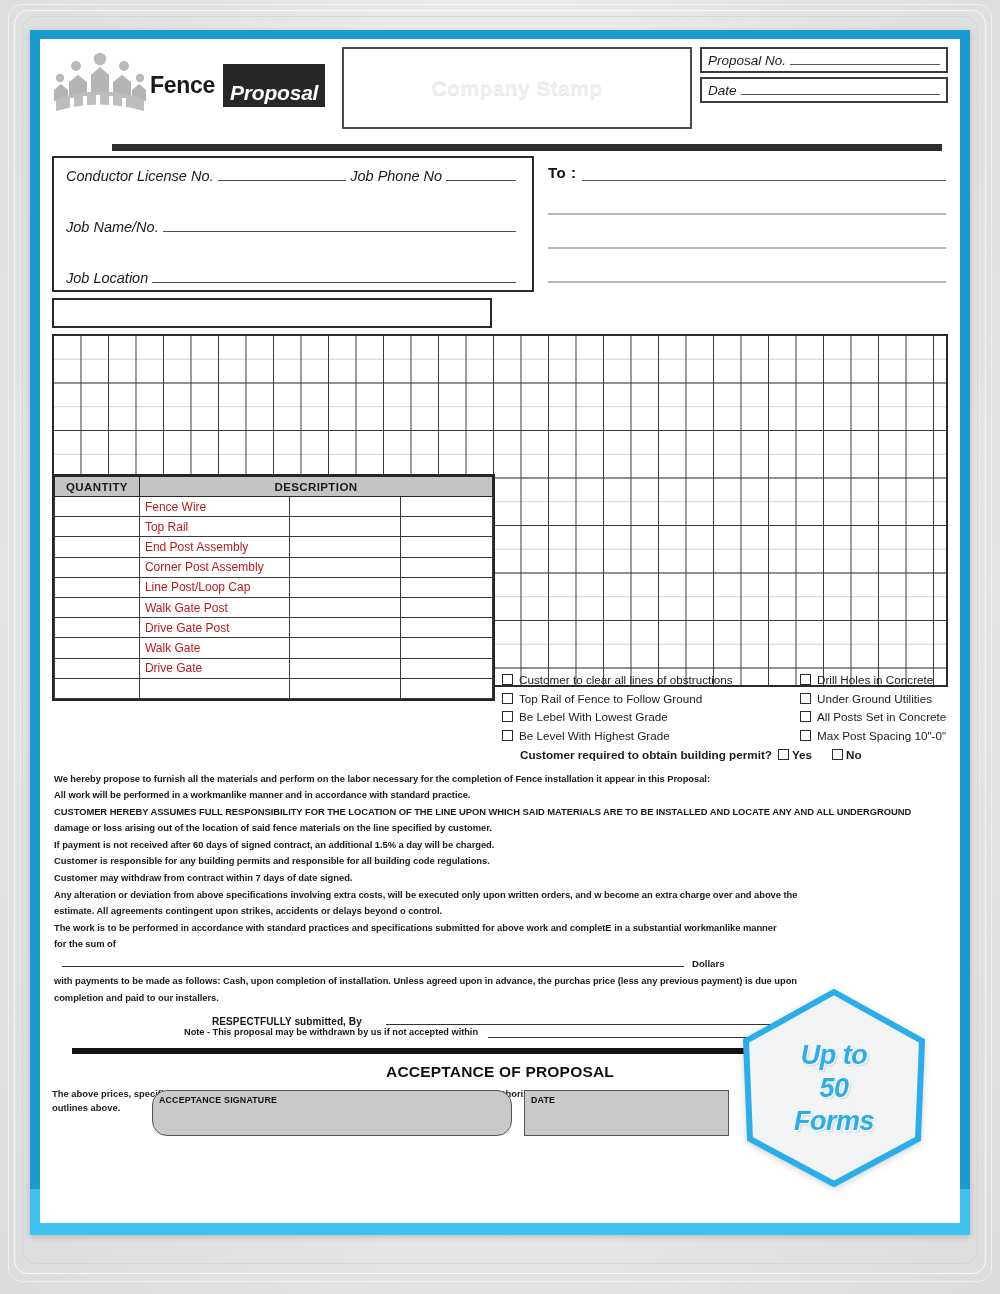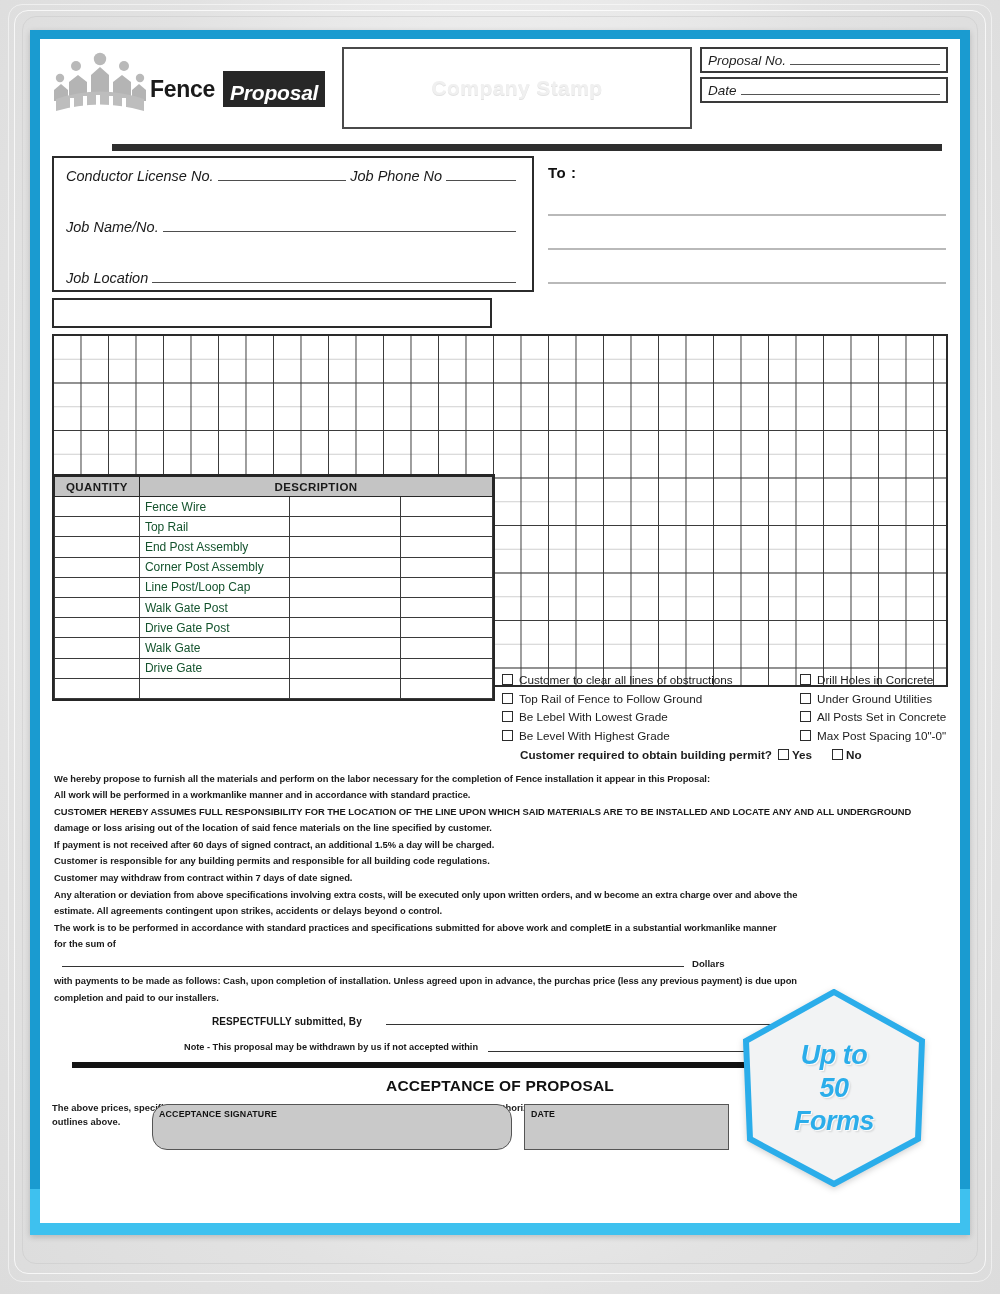--- a/index.html
+++ b/index.html
@@ -46,21 +46,21 @@
   
   .hdr{ display:flex; align-items:flex-start; height:92px; }
   .logo-wrap{ width:290px; display:flex; align-items:flex-end; padding-top:4px; }
   .crown{ width:96px; height:62px; flex:none; }
   .brand{ display:flex; align-items:center; gap:8px; margin-left:2px; padding-bottom:6px;}
   .brand .fence{
     font-size:23px; font-weight:bold; letter-spacing:-.3px; color:#1a1a1a;
   }
   .brand .proposal{
     font-size:21px; font-style:italic; font-weight:bold; color:#ffffff;
-    background:#272727; padding:10px 7px 2px 7px; letter-spacing:-.2px;
+    background:#272727; padding:17px 7px 2px 7px; letter-spacing:-.2px;
   }
   .stamp-box{
     flex:1; height:82px; border:2px solid #4a4a4a; background:#fff;
     display:flex; align-items:center; justify-content:center;
     margin-right:8px;
   }
   .stamp-txt{
     font-size:21px; font-weight:bold; color:#f0f0f0;
     text-shadow:0 1px 0 #e2e2e2;
     letter-spacing:.4px;
@@ -79,21 +79,21 @@
   
   .inforow{ display:flex; gap:8px; margin-top:5px; height:136px; }
   .jobbox{
     width:482px; border:2.5px solid #2b2b2b; padding:10px 12px 4px 12px;
     display:flex; flex-direction:column; justify-content:space-between;
   }
   .jline{ display:flex; align-items:baseline; font-style:italic; font-size:14.5px; color:#1b1b1b; white-space:nowrap;}
   .jline .lbl{ flex:none; }
   .jline .ln{ border-bottom:1.6px solid #4e4e4e; height:11px; margin:0 4px; }
   .tobox{ flex:1; padding:8px 2px 0 6px; display:flex; flex-direction:column; }
-  .to-first{ display:flex; align-items:flex-start;flex-direction:column; }
+  .to-first{ display:flex; align-items:flex-end; }
   .to-first .lbl{ font-weight:bold; font-size:15px; color:#111; letter-spacing:.5px; }
   .to-first .ln{ flex:1; border-bottom:1.6px solid #555; height:12px; margin-left:6px; }
   .to-ln{ border-bottom:2px solid #b9b9b9; height:34px; }
 
   
   .titlebar{
     height:30px; width:440px; border:2.5px solid #2a2a2a; margin-top:6px; background:#fff;
   }
   .gridwrap{ margin-top:6px; position:relative; }
   .bigrid{
@@ -112,21 +112,21 @@
   .qtable{
     width:443px; border:2.5px solid #262626; background:#fff; position:relative; z-index:3;
   }
   .qtable table{ border-collapse:collapse; width:100%; }
   .qtable th{
     background:#c4c4c4; border:1.6px solid #262626;
     font-size:11.5px; font-weight:bold; letter-spacing:.4px; color:#1a1a1a;
     height:20px; text-align:center;
   }
   .qtable td{
-    border:1.6px solid #3a3a3a; height:20.2px; font-size:12px; color:#14532d;
+    border:1.6px solid #3a3a3a; height:20.2px; font-size:12px; color:#b91c1c;
     padding:0 5px; background:#fff;
   }
   .col-q{ width:85px; }
   .col-d{ width:150px; }
   .col-a{ width:112px; }
   .col-b{ width:92px; }
 
   .checks{
     flex:1; margin-left:7px; padding-top:199px; position:relative; z-index:3;
   }
@@ -149,21 +149,21 @@
   .terms p{
     margin:0 0 5.5px 0; font-size:9.4px; font-weight:bold; color:#1a1a1a;
     line-height:1.18; letter-spacing:-.05px;
   }
   .sum-line{ display:flex; align-items:baseline; margin:2px 0 6px 0; }
   .sum-line .ln{ width:622px; border-bottom:1.7px solid #333; height:12px; margin-left:8px;}
   .sum-line .dollars{ font-size:9.6px; font-weight:bold; margin-left:8px; color:#1a1a1a;}
   .resp{ display:flex; align-items:baseline; margin-top:10px; padding-left:158px; }
   .resp .lbl{ font-size:10px; font-weight:bold; color:#151515; letter-spacing:.1px;}
   .resp .ln{ width:420px; border-bottom:1.6px solid #333; height:12px; margin-left:24px;}
-  .note{ display:flex; align-items:flex-end; margin-top:14px; padding-left:130px; }
+  .note{ display:flex; align-items:center; padding-left:130px; }
   .note .lbl{ font-size:9.2px; font-weight:bold; color:#1a1a1a;}
   .note .ln{ width:330px; border-bottom:1.5px solid #333; height:11px; margin-left:10px;}
 
   .thickrule{ height:6px; background:#131313; margin:10px 28px 0 20px; }
 
   
   .accept-h{
     text-align:center; font-size:15.5px; font-weight:bold; color:#111;
     letter-spacing:.2px; margin-top:9px;
   }

